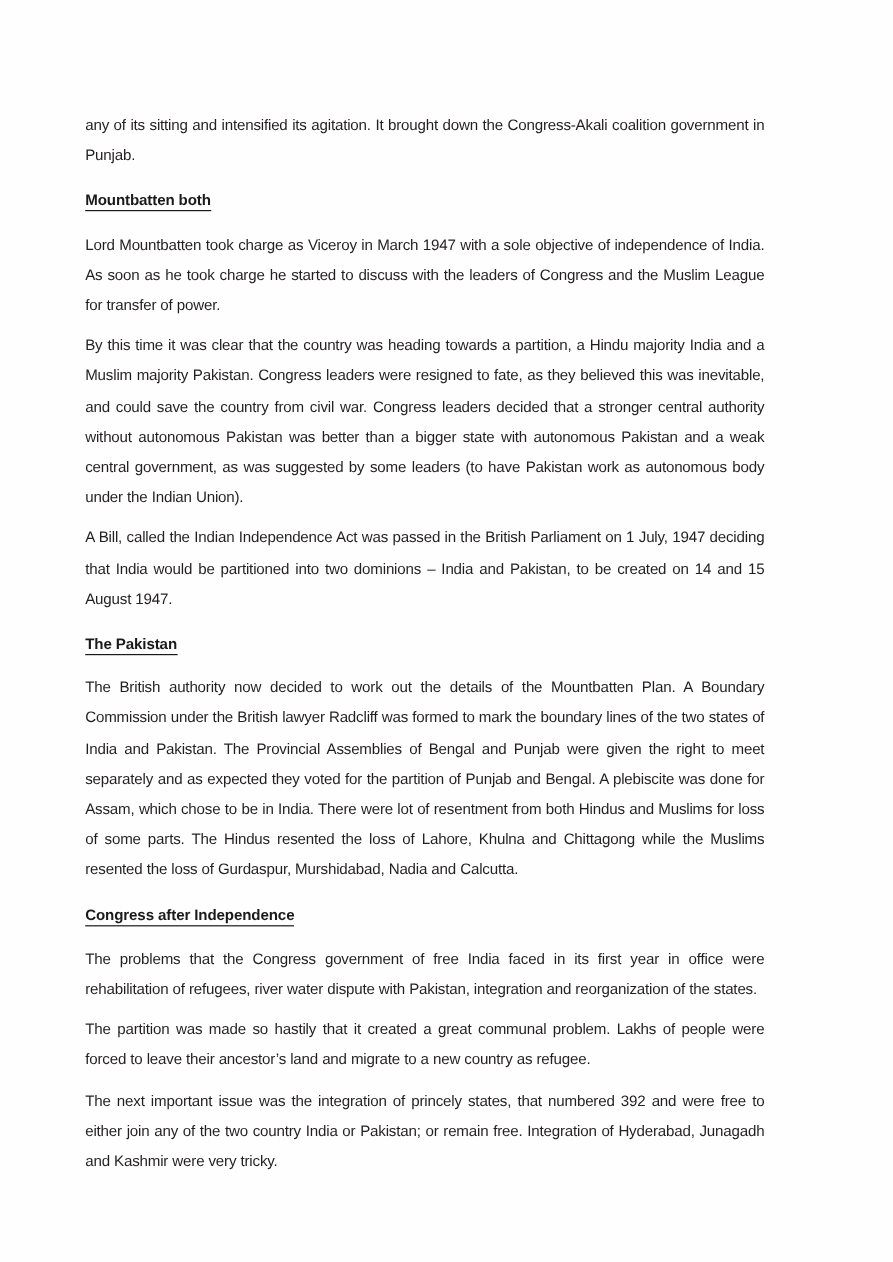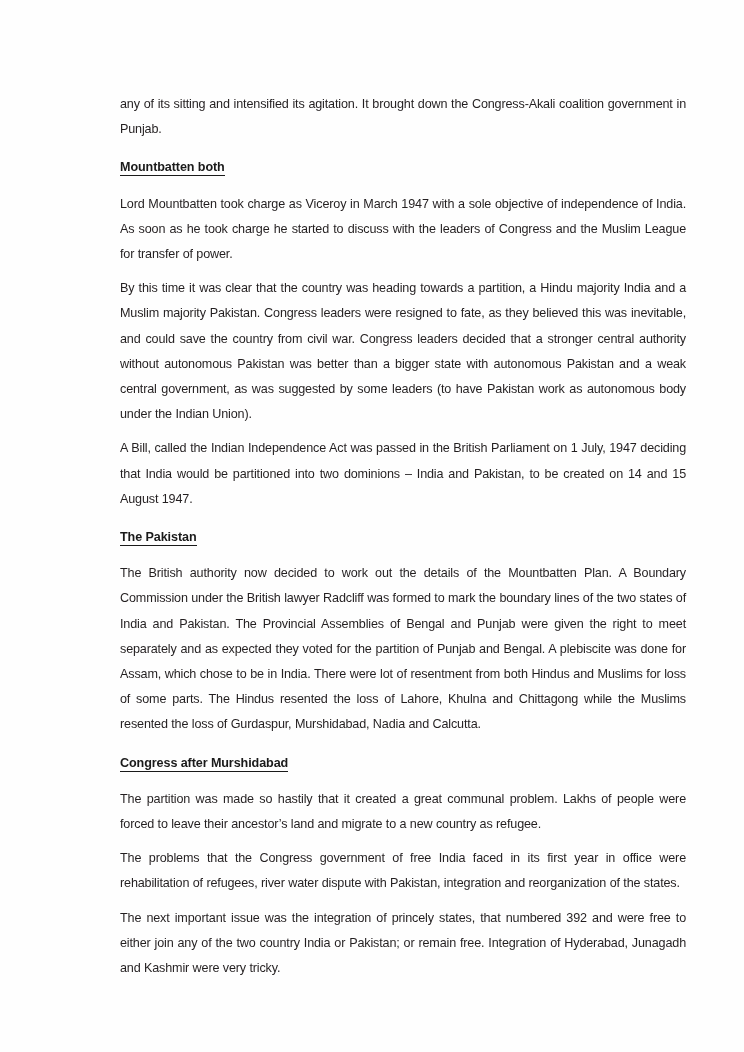--- a/index.html
+++ b/index.html
@@ -13,21 +13,21 @@
     font-family: "Liberation Sans", "DejaVu Sans", sans-serif;
     color: #231f20;
     -webkit-font-smoothing: antialiased;
   }
   .page {
     position: relative;
     width: 744px;
     height: 1052px;
     background: #fefefe;
     box-sizing: border-box;
-    padding: 92px 90px 0 120px;
+    padding: 92px 90px 0 71px;
     overflow: hidden;
   }
   .doc-body {
     width: 566px;
   }
   p.para {
     margin: 0 0 9px 0;
     font-size: 12.6px;
     line-height: 25.2px;
     text-align: justify;
@@ -65,23 +65,23 @@
     <p class="para">Lord Mountbatten took charge as Viceroy in March 1947 with a sole objective of independence of India. As soon as he took charge he started to discuss with the leaders of Congress and the Muslim League for transfer of power.</p>
 
     <p class="para">By this time it was clear that the country was heading towards a partition, a Hindu majority India and a Muslim majority Pakistan. Congress leaders were resigned to fate, as they believed this was inevitable, and could save the country from civil war. Congress leaders decided that a stronger central authority without autonomous Pakistan was better than a bigger state with autonomous Pakistan and  a weak central government, as was suggested by some leaders (to have Pakistan work as autonomous body under the Indian Union).</p>
 
     <p class="para">A Bill, called the Indian Independence Act was passed in the British Parliament on 1 July, 1947 deciding that India would be partitioned into two dominions – India and Pakistan, to be created on 14 and 15 August 1947.</p>
 
     <h2 class="heading"><span class="htext">The Pakistan</span></h2>
 
     <p class="para">The British authority now decided to work out the details of the Mountbatten Plan. A Boundary Commission under the British lawyer Radcliff was formed to mark the boundary lines of the two states of India and Pakistan. The Provincial Assemblies of Bengal and Punjab were given the right to meet separately and as expected they voted for the partition of Punjab and Bengal. A plebiscite was done for Assam, which chose to be in India. There were lot of resentment from both Hindus and Muslims for loss of some parts. The Hindus resented the loss of Lahore, Khulna and Chittagong while the Muslims resented the loss of Gurdaspur, Murshidabad, Nadia and Calcutta.</p>
 
-    <h2 class="heading"><span class="htext">Congress after Murshidabad</span></h2>
+    <h2 class="heading"><span class="htext">Congress after Independence</span></h2>
+
+    <p class="para">The problems that the Congress government of free India faced in its first year in office were rehabilitation of refugees, river water dispute with Pakistan, integration and reorganization of the states.</p>
 
     <p class="para">The partition was made so hastily that it created a great communal problem. Lakhs of people were forced to leave their ancestor’s land and migrate to a new country as refugee.</p>
-
-    <p class="para">The problems that the Congress government of free India faced in its first year in office were rehabilitation of refugees, river water dispute with Pakistan, integration and reorganization of the states.</p>
 
 
     <p class="para">The next important issue was the integration of princely states, that numbered 392 and were free to either join any of the two country India or Pakistan; or remain free. Integration of Hyderabad, Junagadh and Kashmir were very tricky.</p>
 
   </div>
 </div>
 
 </body></html>

